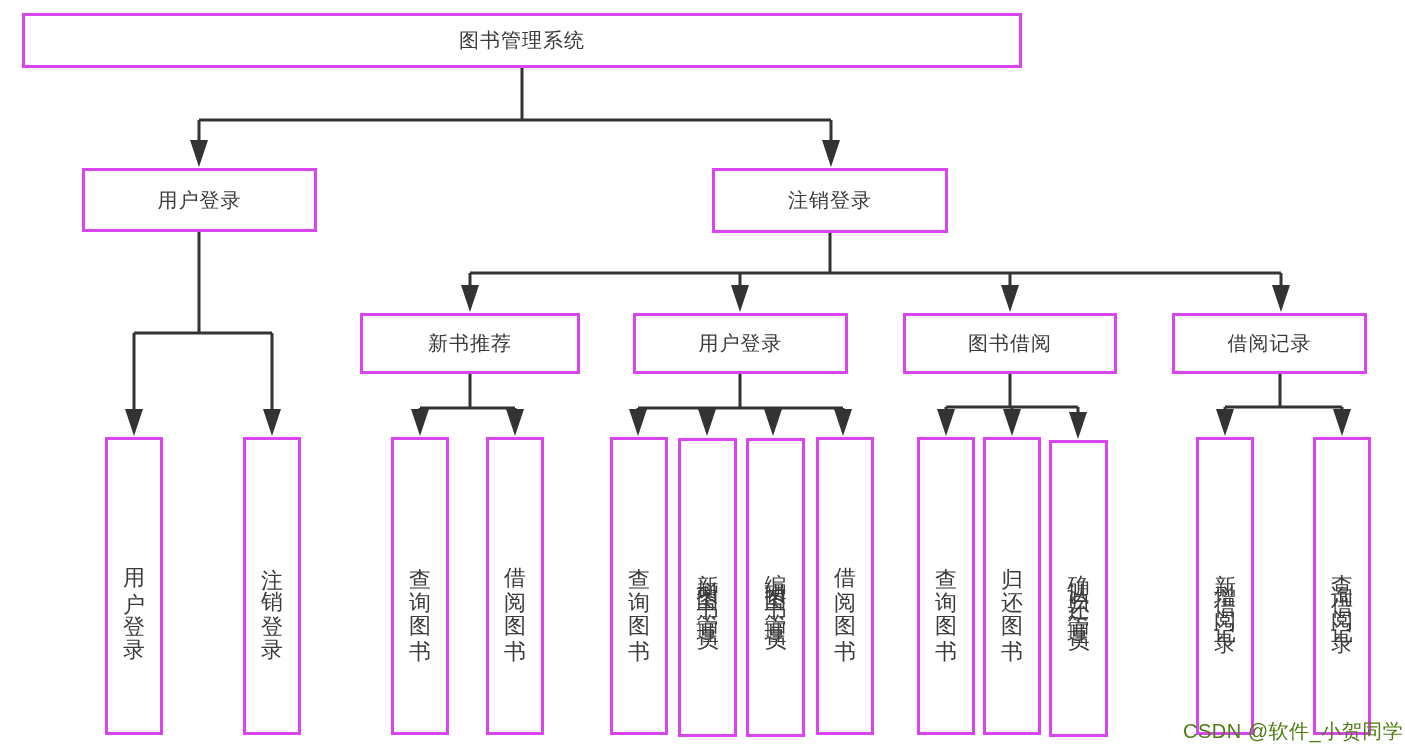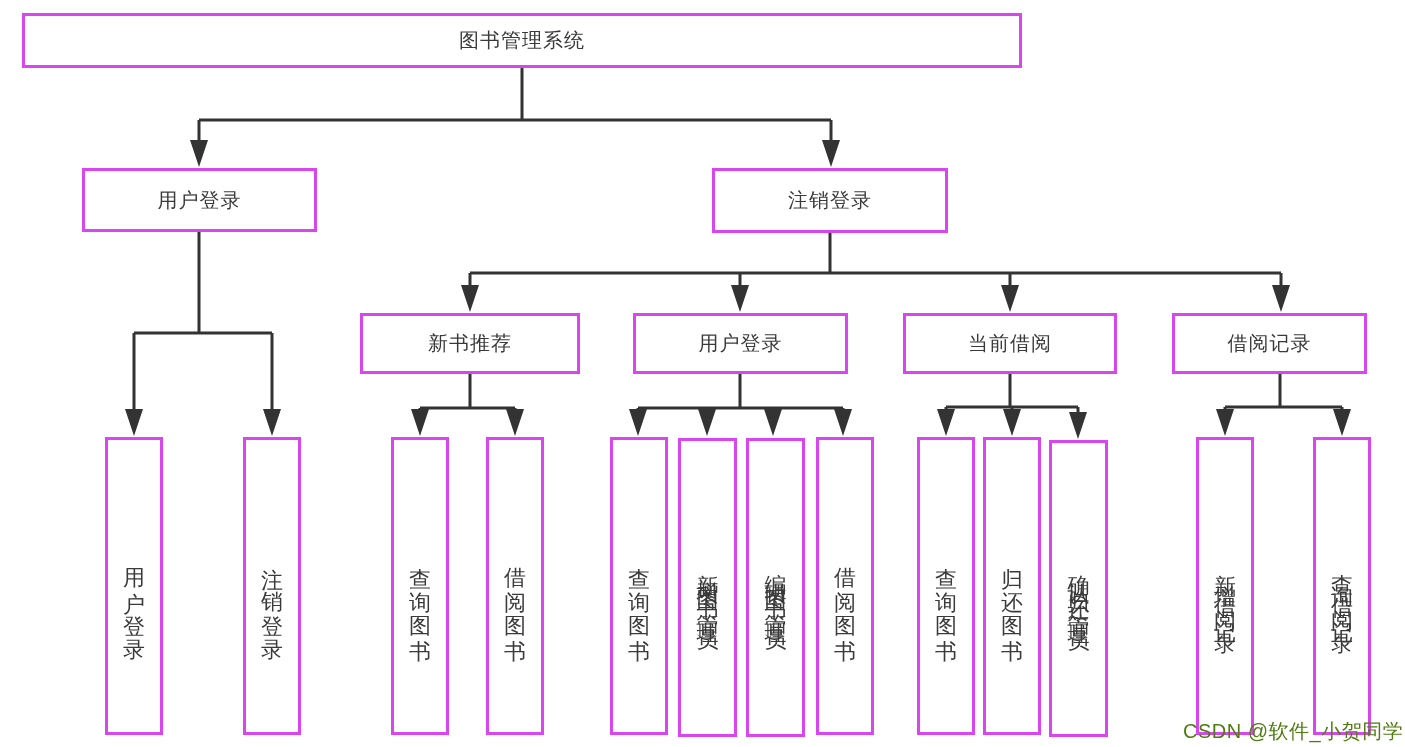--- a/index.html
+++ b/index.html
@@ -93,21 +93,21 @@
     <span>注销登录</span>
   </div>
 
   <div class="node h" style="left:360px;top:313px;width:220px;height:61px">
     <span>新书推荐</span>
   </div>
   <div class="node h" style="left:633px;top:313px;width:215px;height:61px">
     <span>用户登录</span>
   </div>
   <div class="node h" style="left:903px;top:313px;width:214px;height:61px">
-    <span>当前借阅</span>
+    <span>图书借阅</span>
   </div>
   <div class="node h" style="left:1172px;top:313px;width:195px;height:61px">
     <span>借阅记录</span>
   </div>
 
   <div class="node v sp4" style="left:105px;top:437px;width:58px;height:298px">
     <span>用户登录</span>
   </div>
   <div class="node v sp4" style="left:243px;top:437px;width:58px;height:298px">
     <span>注销登录</span>

